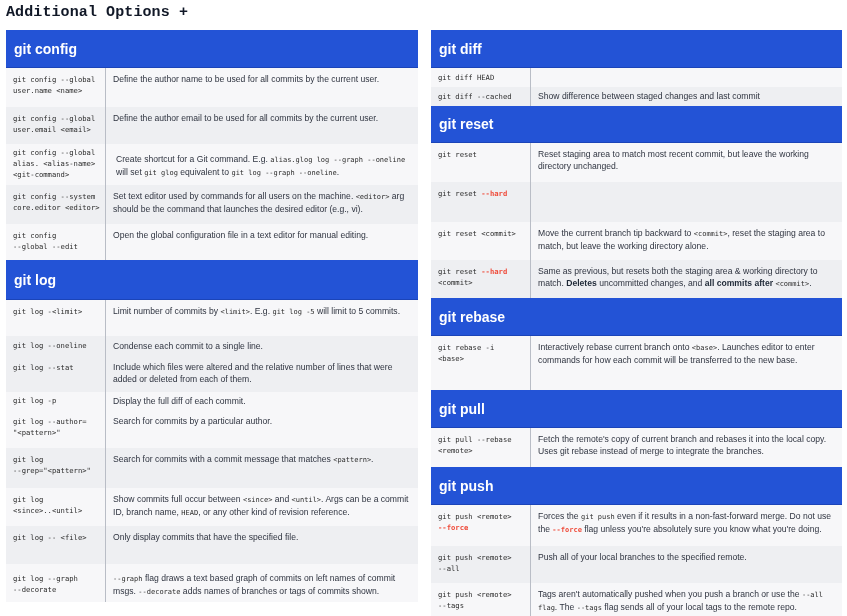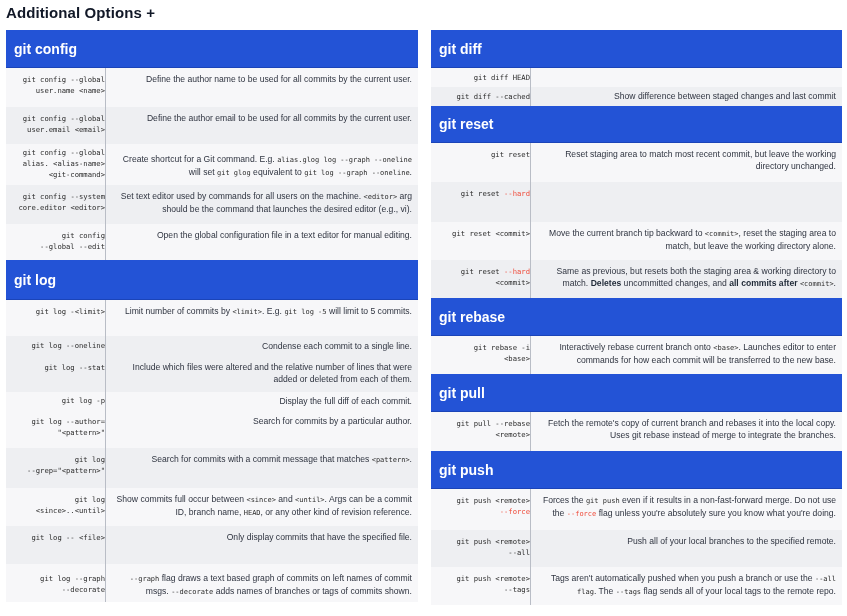--- a/index.html
+++ b/index.html
@@ -1,22 +1,22 @@
 <!DOCTYPE html>
 <html><head>
 <meta charset="utf-8">
 <style>
   * { box-sizing: border-box; margin: 0; padding: 0; }
   html, body { width: 847px; height: 616px; background: #ffffff; overflow: hidden; }
   body { font-family: "Liberation Sans", sans-serif; color: #1f2937; position: relative; }
   .page-title {
     position: absolute; left: 6px; top: 4px;
-    font-size: 15px; font-weight: bold; color: #111827; letter-spacing: 0.1px;
+    font-size: 15px; font-weight: bold; color: #111827; letter-spacing: 0.1px; font-family: Liberation Mono, monospace;
   }
-  .col { position: absolute; top: 30px; text-align: right; }
+  .col { position: absolute; top: 30px; }
   .col-left { left: 6px; width: 412px; }
   .col-right { left: 431px; width: 411px; top: 30px; }
   .section-header {
     background: #2353d6; color: #ffffff;
     font-size: 14px; font-weight: bold;
     display: flex; align-items: center;
     padding-left: 8px; border-bottom: 1px solid #1b44b8;
   }
   .row { display: flex; position: relative; }
   .row.odd { background: #f7f7f9; }
@@ -27,21 +27,21 @@
     color: #2b2b2b; padding: 6px 0 0 7px;
     border-right: 1.5px solid #b9bdc6;
     white-space: pre-line;
   }
   .desc {
     flex: 1; font-size: 8.6px; line-height: 12px; color: #2f3440;
     padding: 5px 6px 0 7px;
   }
   .desc.center { padding-left: 10px; }
   .mono { font-family: "DejaVu Sans Mono", monospace; font-size: 7px; color: #2b2b2b; }
-  .red { color: #ef4b3a; }
+  .red { color: #ef4b3a; font-weight: bold; }
   .bold { font-weight: bold; color: #1f2937; }
 </style>
 </head>
 <body>
 
 <div class="page-title">Additional Options +</div>
 
 <div class="col col-left">
 
   <div class="section-header" style="height:38px">git config</div>
@@ -140,21 +140,21 @@
   <div class="row odd" style="height:38px">
     <div class="cmd">git reset &lt;commit&gt;</div>
     <div class="desc"><span>Move the current branch tip backward to </span><span class="mono">&lt;commit&gt;</span><span>, reset the staging area to match, but leave the working directory alone.</span></div>
   </div>
   <div class="row even" style="height:38px">
     <div class="cmd"><span>git reset </span><span class="red">--hard</span><br><span>&lt;commit&gt;</span></div>
     <div class="desc"><span>Same as previous, but resets both the staging area &amp; working directory to match. </span><span class="bold">Deletes</span><span> uncommitted changes, and </span><span class="bold">all commits after</span> <span class="mono">&lt;commit&gt;</span><span>.</span></div>
   </div>
 
   <div class="section-header" style="height:38px">git rebase</div>
-  <div class="row odd" style="height:38px">
+  <div class="row odd" style="height:54px">
     <div class="cmd">git rebase -i
 &lt;base&gt;</div>
     <div class="desc"><span>Interactively rebase current branch onto </span><span class="mono">&lt;base&gt;</span><span>. Launches editor to enter commands for how each commit will be transferred to the new base.</span></div>
   </div>
 
   <div class="section-header" style="height:38px">git pull</div>
   <div class="row odd" style="height:39px">
     <div class="cmd">git pull --rebase
 &lt;remote&gt;</div>
     <div class="desc">Fetch the remote's copy of current branch and rebases it into the local copy. Uses git rebase instead of merge to integrate the branches.</div>

